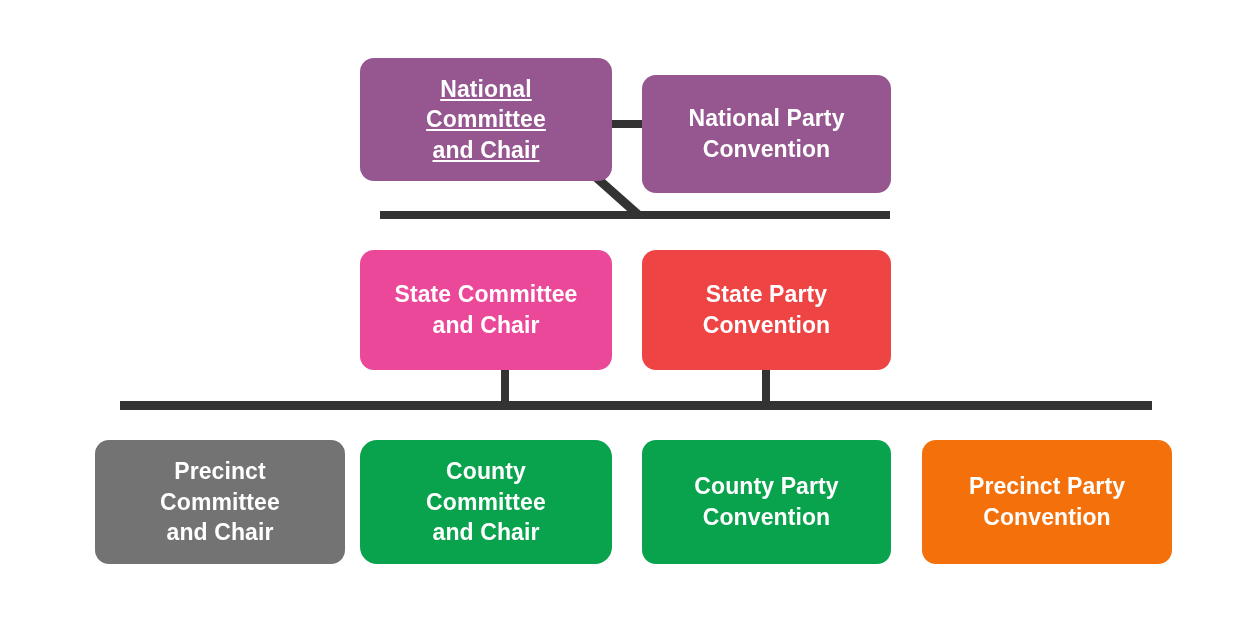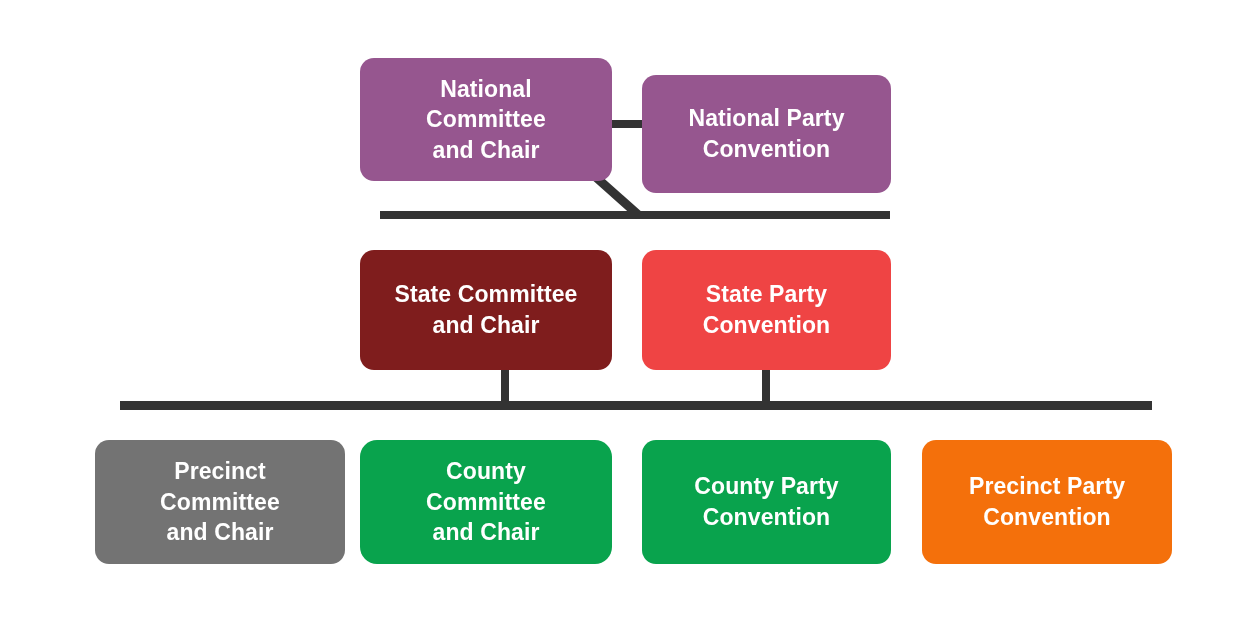--- a/index.html
+++ b/index.html
@@ -47,26 +47,26 @@
 </head>
 <body>
 
 <div id="org-chart" style="background: rgb(255, 255, 255);">
     <div class="connector" style="left: 609px; top: 120px; width: 38px; height: 8px; background: rgb(51, 51, 51);"></div>
     <div class="connector" style="left: 380px; top: 211px; width: 510px; height: 8px; background: rgb(51, 51, 51);"></div>
     <div class="connector-diagonal" style="left: 594px; top: 170.5px; width: 60.208px; height: 9px; transform: rotate(41.6335deg); background: rgb(51, 51, 51);"></div>
     <div class="connector" style="left: 120px; top: 401px; width: 1032px; height: 9px; background: rgb(51, 51, 51);"></div>
     <div class="connector" style="left: 501px; top: 369px; width: 8px; height: 34px; background: rgb(51, 51, 51);"></div>
     <div class="connector" style="left: 762px; top: 369px; width: 8px; height: 34px; background: rgb(51, 51, 51);"></div>
-    <div class="node" style="left: 360px; top: 58px; width: 252px; height: 123px; background: rgb(150, 86, 143);">National
+    <div class="node" style="left: 360px; top: 58px; width: 252px; height: 123px; background: rgb(150, 86, 143); text-decoration: underline;">National
 Committee
 and Chair</div>
     <div class="node" style="left: 642px; top: 75px; width: 249px; height: 118px; background: rgb(150, 86, 143);">National Party
 Convention</div>
-    <div class="node" style="left: 360px; top: 250px; width: 252px; height: 120px; background: #7f1d1d;">State Committee
+    <div class="node" style="left: 360px; top: 250px; width: 252px; height: 120px; background: #ec4899;">State Committee
 and Chair</div>
     <div class="node" style="left: 642px; top: 250px; width: 249px; height: 120px; background: #ef4444;">State Party
 Convention</div>
     <div class="node" style="left: 80px; top: 440px; width: 250px; height: 124px; background: #737373; margin-left: 15px;">Precinct
 Committee
 and Chair</div>
     <div class="node" style="left: 360px; top: 440px; width: 252px; height: 124px; background: rgb(9, 163, 77); border-radius: 17px;">County
 Committee
 and Chair</div>
     <div class="node" style="left: 642px; top: 440px; width: 249px; height: 124px; background: rgb(9, 163, 77); text-align: center;">County Party

